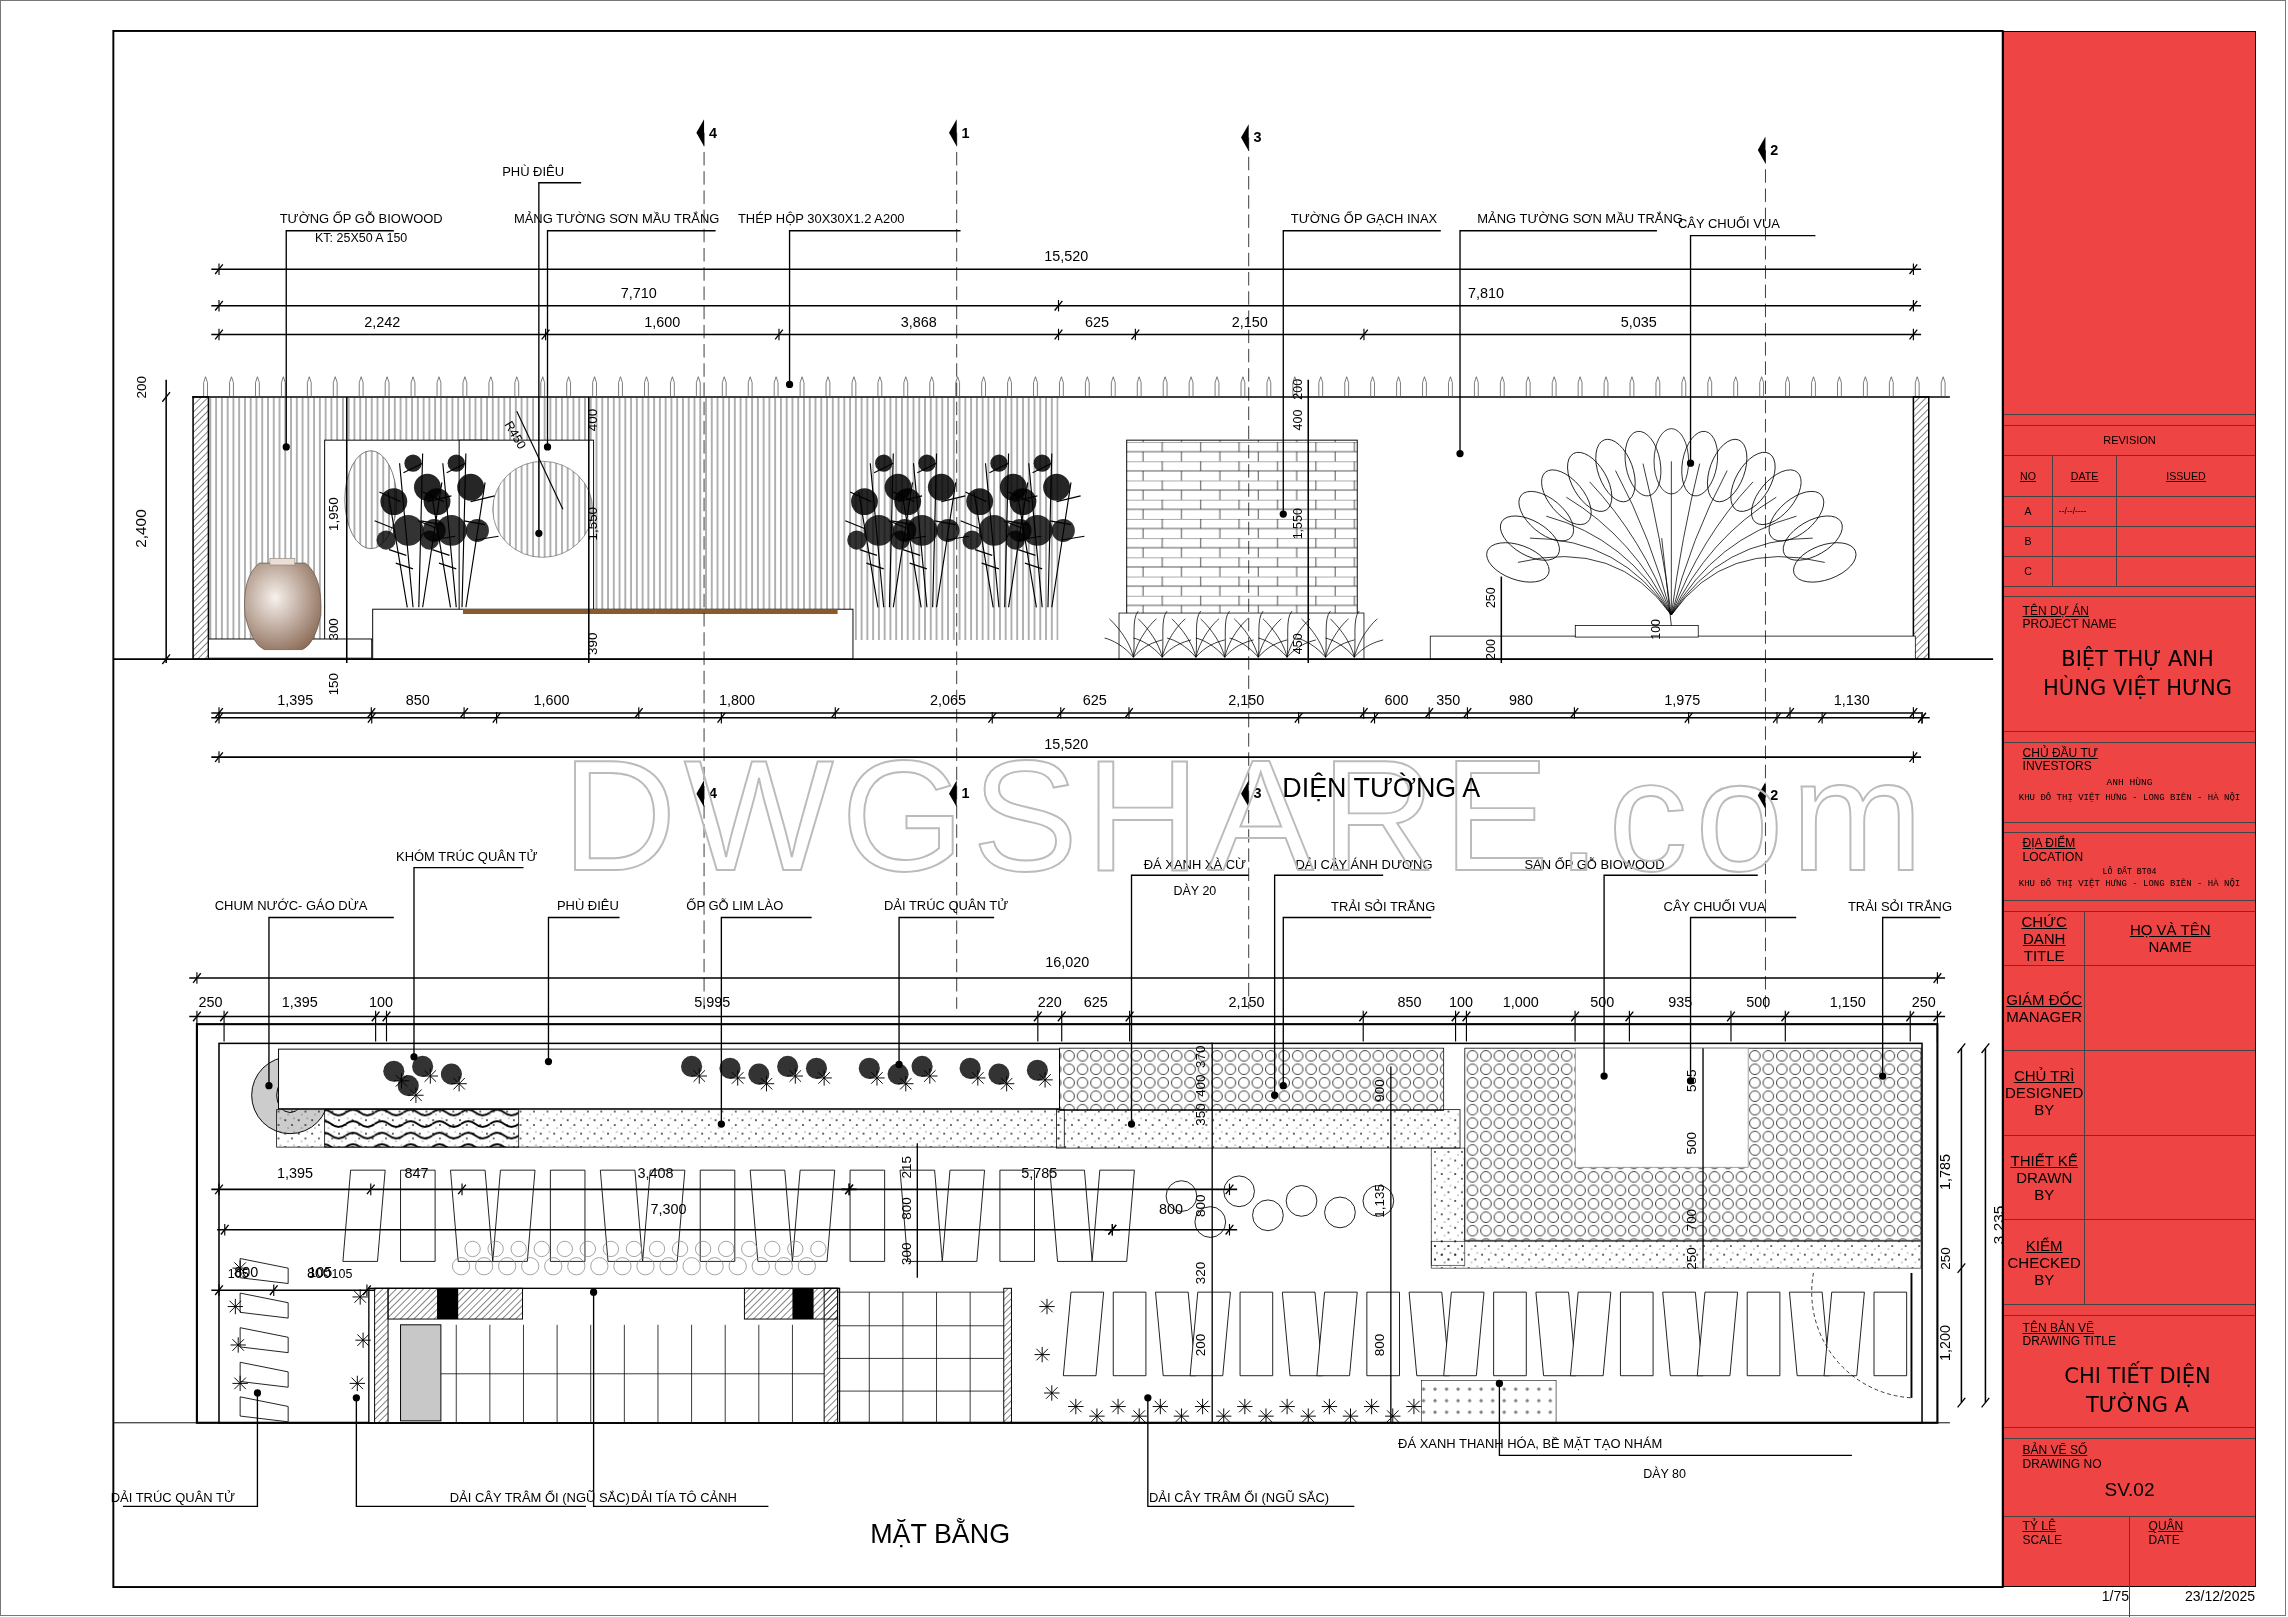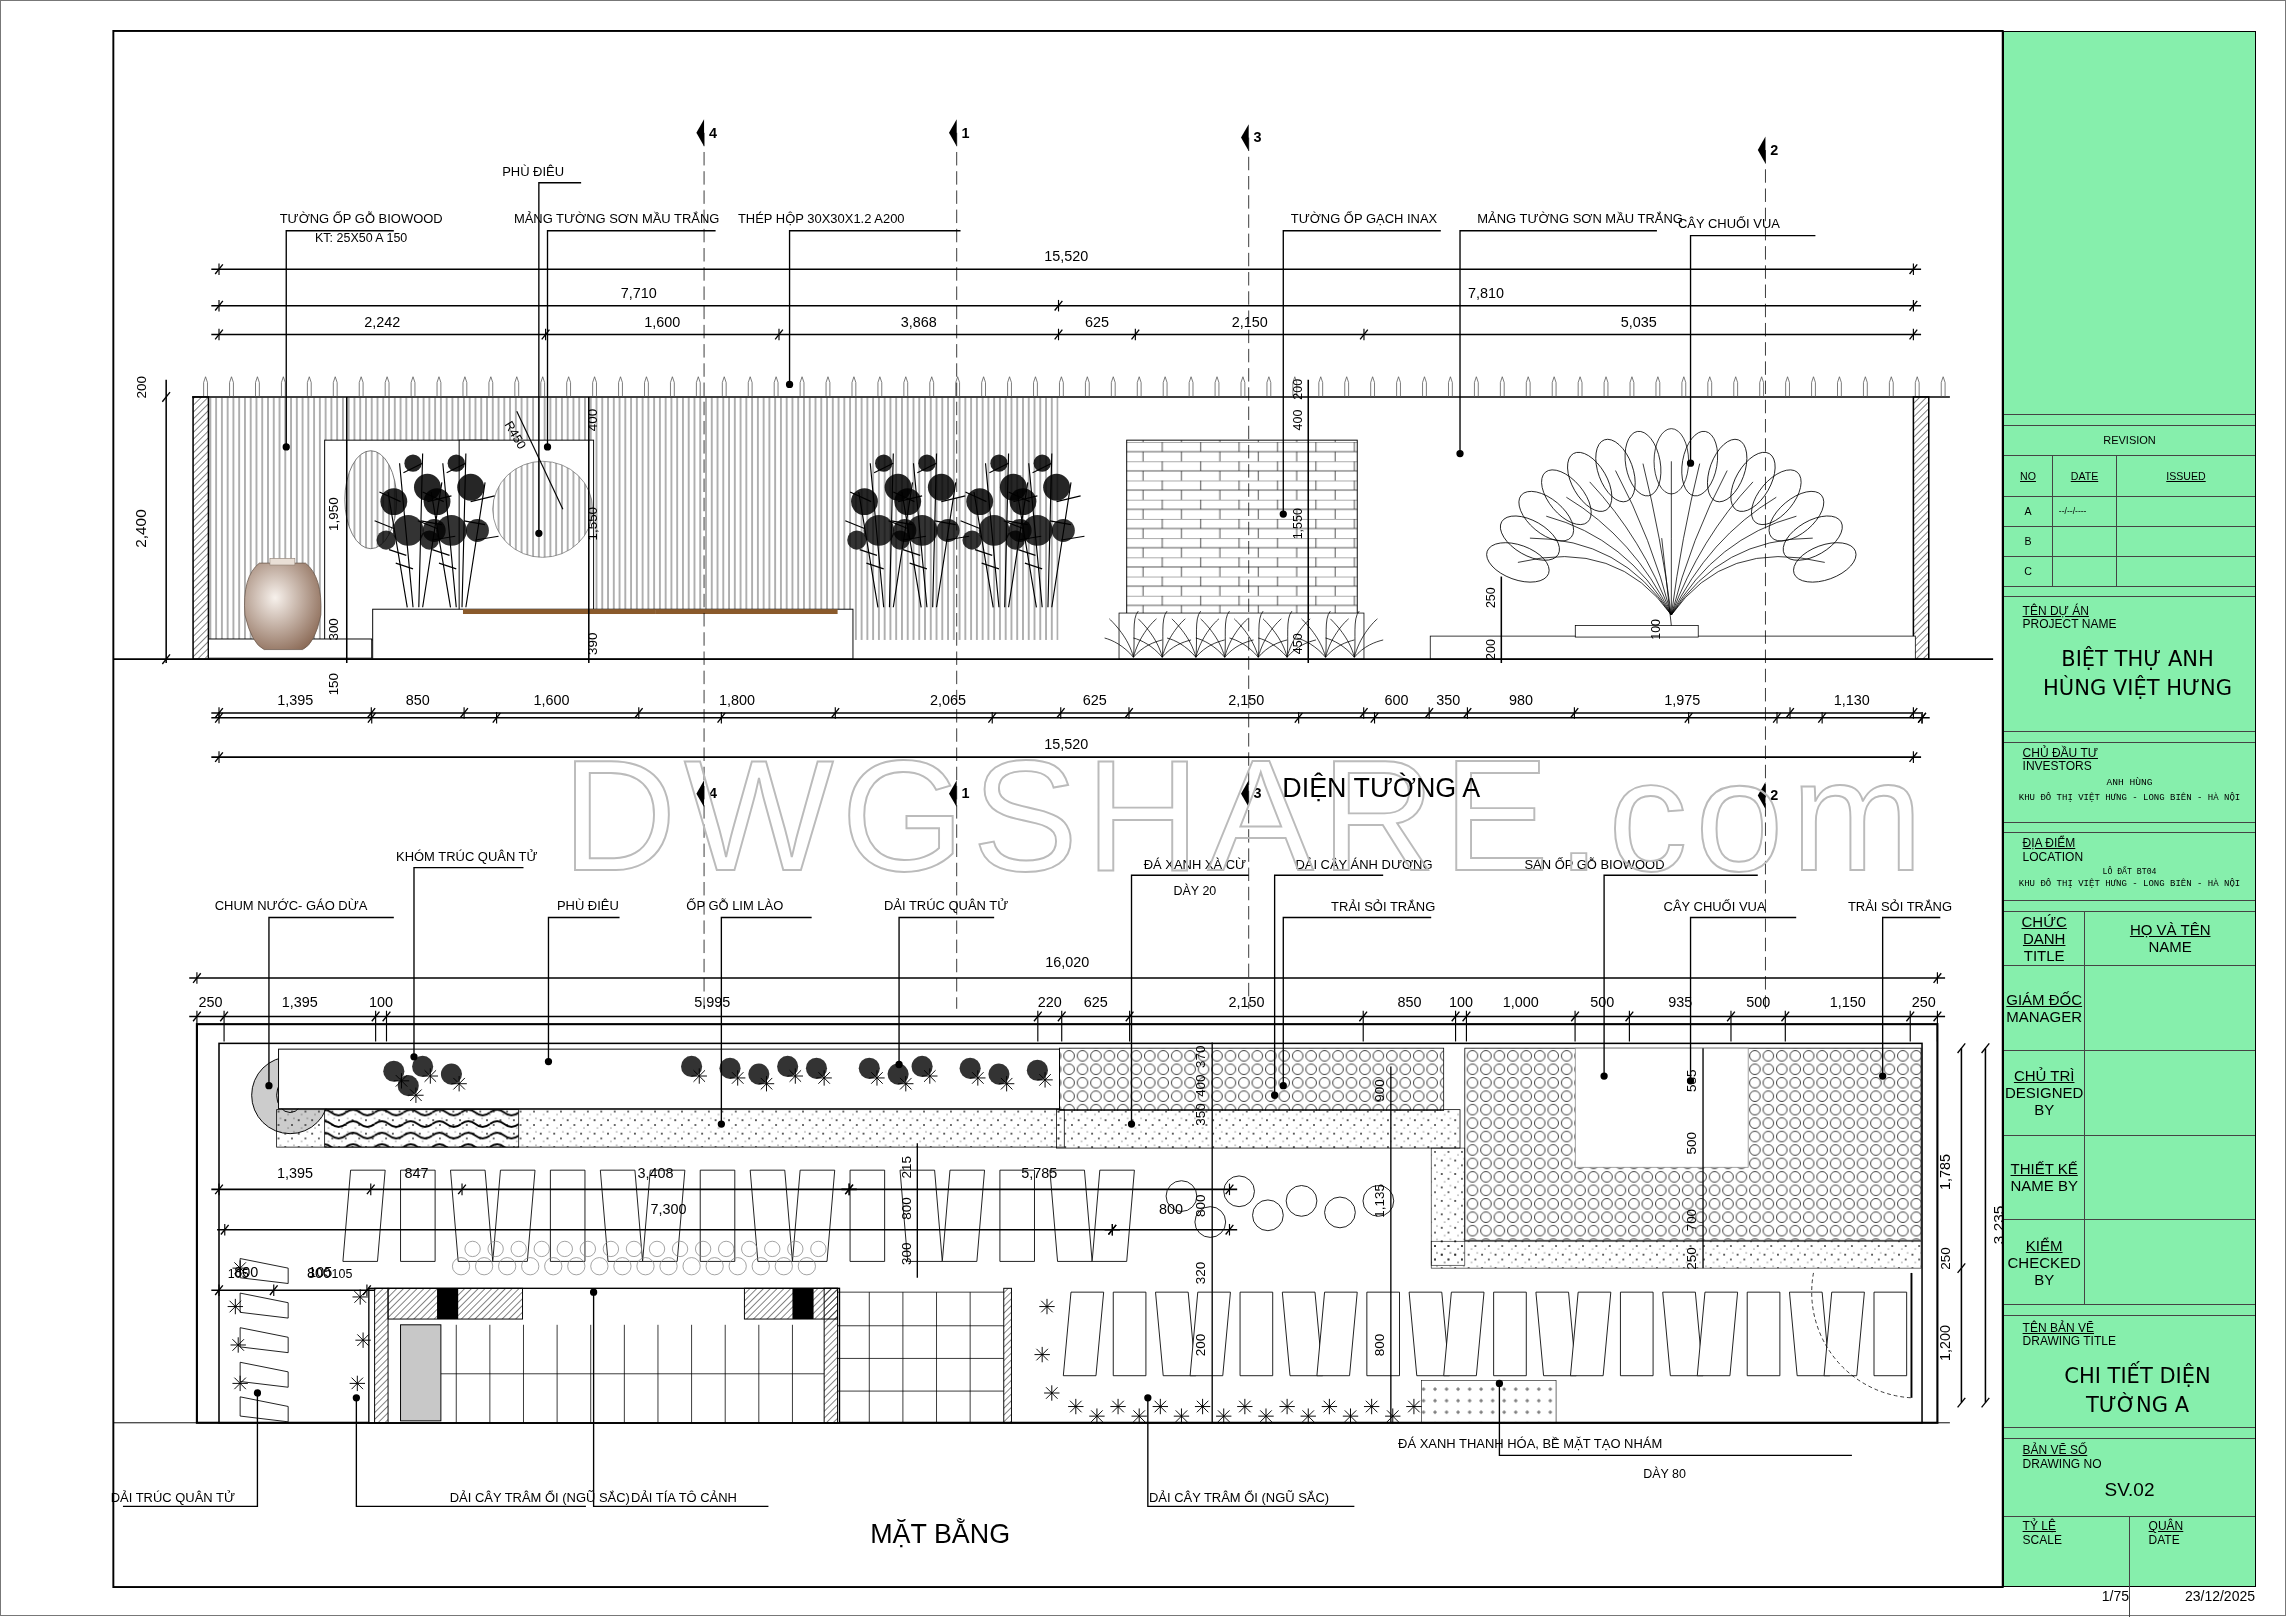--- a/index.html
+++ b/index.html
@@ -1,19 +1,19 @@
 <!DOCTYPE html>
 <html><head>
 <meta charset="utf-8">
 <style>
   html,body{margin:0;padding:0;background:#fff;}
   body{width:2288px;height:1618px;position:relative;overflow:hidden;font-family:"Liberation Sans",sans-serif;color:#000;}
   .sheet{position:absolute;left:0;top:0;width:2286px;height:1616px;border:1px solid #777;box-sizing:border-box;}
   svg{position:absolute;left:0;top:0;}
-  .tb{position:absolute;left:2003px;top:31px;width:253px;height:1556px;border:1.9px solid #000;box-sizing:border-box;background:#86efac;}
+  .tb{position:absolute;left:2003px;top:31px;width:253px;height:1556px;border:1.9px solid #000;box-sizing:border-box;background:#ef4444;}
   .tb .blank{height:382px;border-bottom:1.4px solid #444;}
   .tb .gap{height:9.6px;border-bottom:1.4px solid #444;}
   .tb .sec{border-bottom:1.4px solid #444;position:relative;}
   .u{text-decoration:underline;}
   .lbl{font-size:12px;padding-left:9.6px;line-height:13.4px;margin-left:9px;}
   .rev-title{text-align:center;font-size:11px;height:29px;line-height:29px;border-bottom:1.4px solid #444;}
   table.rev{width:100%;border-collapse:collapse;font-size:10.6px;}
   table.rev td{border-right:1.4px solid #444;border-bottom:1.4px solid #444;text-align:center;height:27px;}
   table.rev tr td:last-child{border-right:none;}
   table.rev tr:first-child td{height:38px;text-decoration:underline;}
@@ -883,21 +883,21 @@
       </tr>
       <tr style="height:85px">
         <td><span class="u">GIÁM ĐỐC</span><br><span>MANAGER</span></td>
         <td></td>
       </tr>
       <tr style="height:85px">
         <td><span class="u">CHỦ TRÌ</span><br><span>DESIGNED BY</span></td>
         <td></td>
       </tr>
       <tr style="height:84px">
-        <td><span class="u">THIẾT KẾ</span><br><span>NAME BY</span></td>
+        <td><span class="u">THIẾT KẾ</span><br><span>DRAWN BY</span></td>
         <td></td>
       </tr>
       <tr style="height:85px">
         <td><span class="u">KIỂM</span><br><span>CHECKED BY</span></td>
         <td></td>
       </tr>
     </tbody>
       </table>
   </div>
   <div class="gap"></div>

